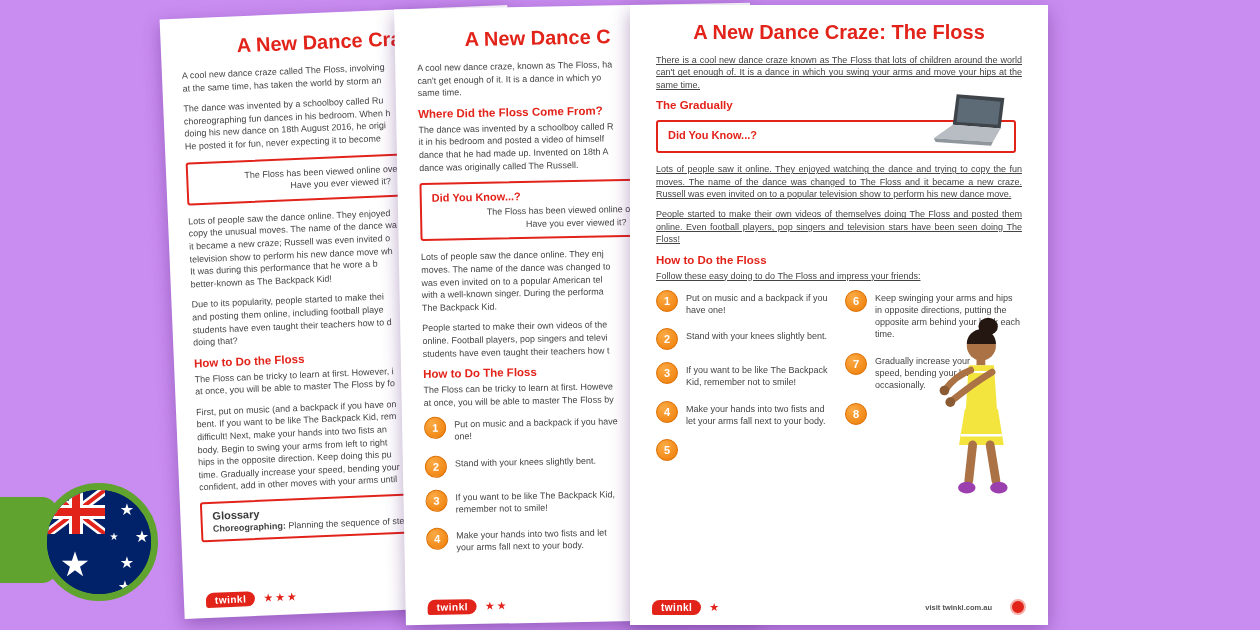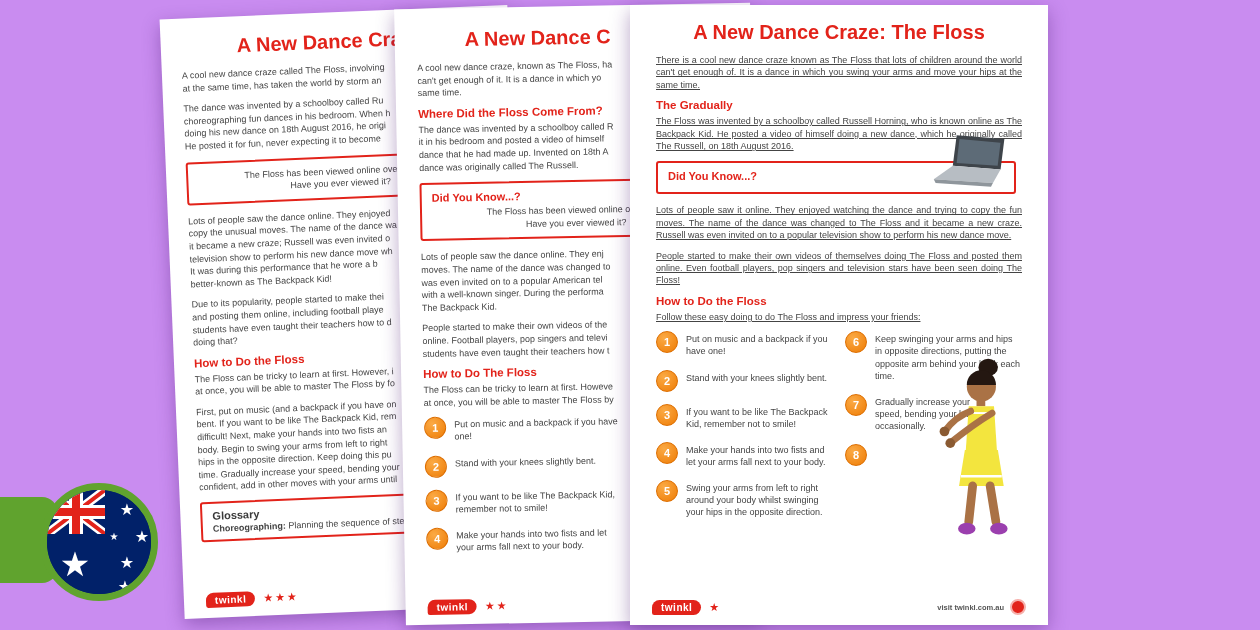--- a/index.html
+++ b/index.html
@@ -49,21 +49,21 @@
   .w-narrow8 .step-text { max-width:86px; }
   .mid-steps .step-text { max-width:170px; }
   .girl { position:absolute; right:-6px; top:24px; width:102px; height:188px; }
 
   .footer { position:absolute; left:22px; right:22px; bottom:10px; display:flex; align-items:center; }
   .logo {
     background:#e2231a; color:#fff; font-weight:bold; font-size:10px;
     padding:2px 9px; border-radius:10px 10px 10px 3px; letter-spacing:.5px;
   }
   .stars { color:#e2231a; font-size:11px; margin-left:8px; letter-spacing:2px; }
-  .visit { margin-left:auto; font-size:7.5px; font-weight:bold; color:#555; display:flex; align-items:center; gap:6px; }
+  .visit { margin-left:auto; font-size:7.5px; font-weight:bold; color:#555; display:flex; align-items:center; gap:18px; }
   .seal { width:16px; height:16px; border-radius:50%; background:#e2231a; border:2px solid #f6b0ab; }
 
   .glossary { border:2px solid #e2231a; border-radius:3px; padding:6px 10px; margin-top:6px; }
   .glossary-title { color:#3a3a3a; font-weight:bold; font-size:11px; margin-bottom:2px; }
   .glossary-line { font-size:9px; color:#444; white-space:nowrap; overflow:hidden; }
   .glossary-term { font-weight:bold; }
 
   .flag-tab { position:absolute; left:0; top:497px; width:58px; height:86px; background:#60a32e; border-radius:0 16px 16px 0; z-index:3; }
   .flag-circle {
     position:absolute; left:40px; top:483px; width:118px; height:118px;
@@ -189,21 +189,20 @@
   <div class="footer">
     <span class="logo">twinkl</span>
     <span class="stars">★★</span>
   </div>
 </div>
 
 <div class="page page-front">
   <div class="title">A New Dance Craze: The Floss</div>
   <p class="para">There is a cool new dance craze known as The Floss that lots of children around the world can't get enough of. It is a dance in which you swing your arms and move your hips at the same time.</p>
   <div class="heading">The Gradually</div>
-  <p class="para">The Floss was invented by a schoolboy called Russell Horning, who is known online as The Backpack Kid. He posted a video of himself doing a new dance, which he originally called The Russell, on 18th August 2016.</p>
   <div class="dyk" style="margin-right:6px;">
     <div class="dyk-title">Did You Know...?</div>
     <svg class="laptop" viewBox="0 0 88 58">
       <polygon points="30,2 80,6 76,38 26,34" fill="#3e444a"></polygon>
       <polygon points="33,6 76,10 73,34 30,31" fill="#5d6b77"></polygon>
       <polygon points="6,48 26,34 76,38 68,52" fill="#b7bdc3"></polygon>
       <polygon points="6,48 68,52 66,56 8,52" fill="#8f969c"></polygon>
     </svg>
   </div>
   <p class="para">Lots of people saw it online. They enjoyed watching the dance and trying to copy the fun moves. The name of the dance was changed to The Floss and it became a new craze. Russell was even invited on to a popular television show to perform his new dance move.</p>
@@ -223,21 +222,20 @@
       <div class="step">
         <span class="step-num">3</span>
         <span class="step-text">If you want to be like The Backpack Kid, remember not to smile!</span>
       </div>
       <div class="step">
         <span class="step-num">4</span>
         <span class="step-text">Make your hands into two fists and let your arms fall next to your body.</span>
       </div>
       <div class="step">
         <span class="step-num">5</span>
-        <span class="step-text">Swing your arms from left to right around your body whilst swinging your hips in the opposite direction.</span>
       </div>
     </div>
     <div class="steps-col">
       <div class="step">
         <span class="step-num">6</span>
         <span class="step-text">Keep swinging your arms and hips in opposite directions, putting the opposite arm behind your back each time.</span>
       </div>
       <div class="step w-narrow7">
         <span class="step-num">7</span>
         <span class="step-text">Gradually increase your speed, bending your knees occasionally.</span>

